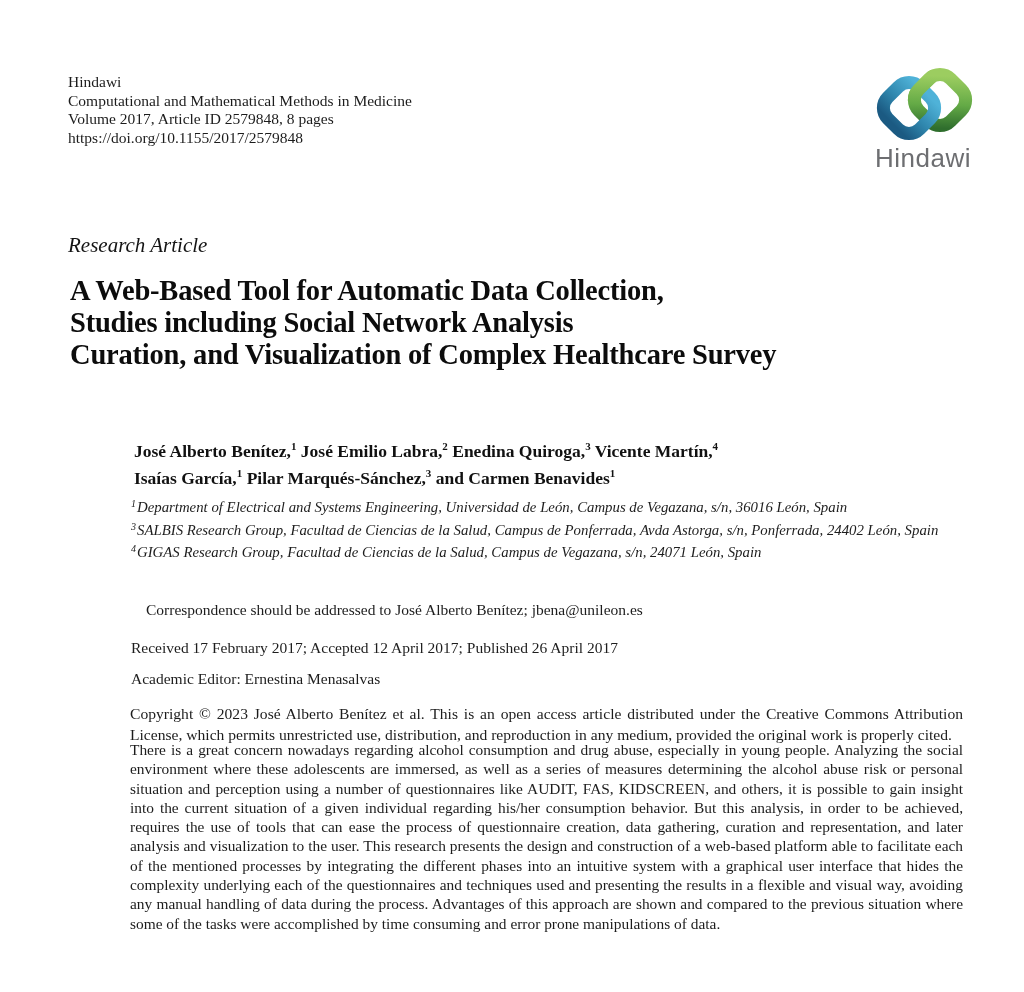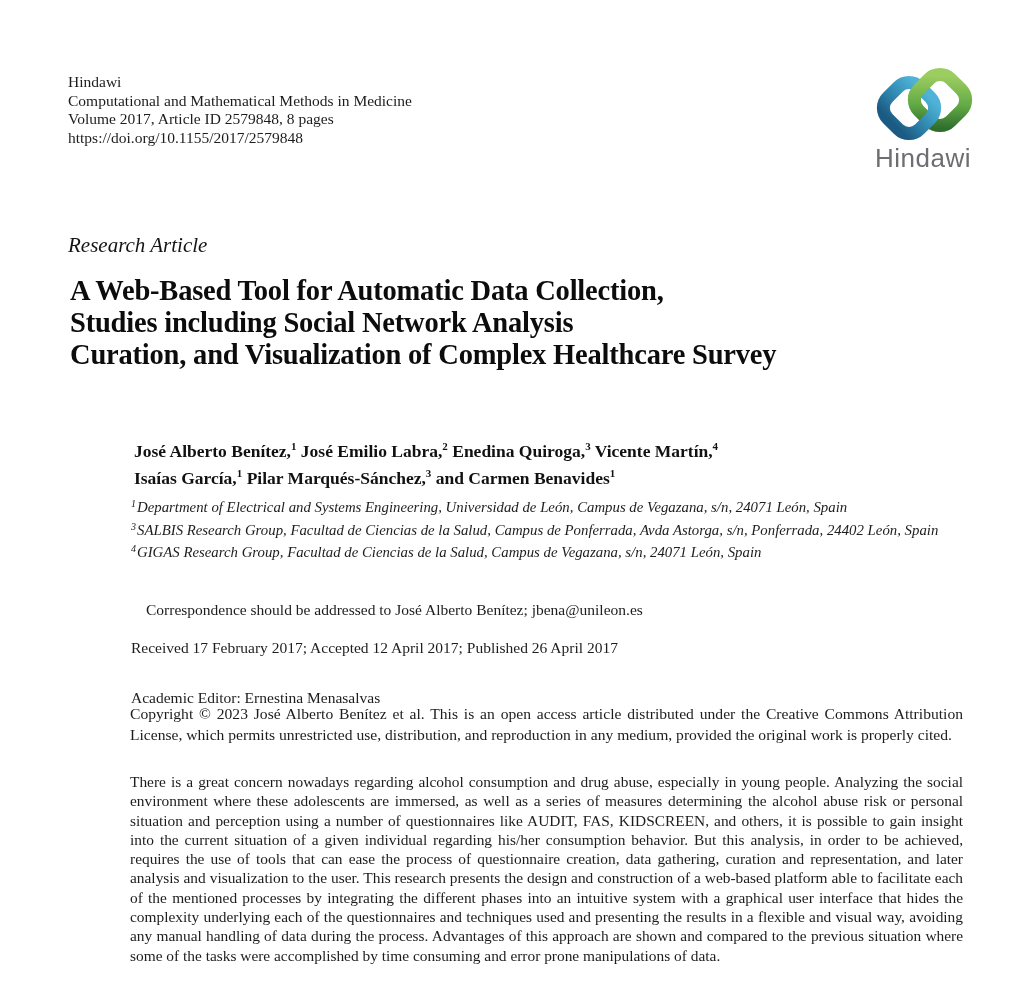--- a/index.html
+++ b/index.html
@@ -46,28 +46,28 @@
 
   .affiliations {
     position: absolute; left: 131px; top: 497px;
     font-style: italic; font-size: 14.8px; line-height: 21.5px; color: #1d1d1d;
   }
   .affiliations .sup { font-size: 10px; position: relative; top: -5px; margin-right: 1px; }
 
   .meta-line { position: absolute; left: 131px; font-size: 15.5px; line-height: 19px; color: #1d1d1d; }
   .correspondence { top: 600px; margin-left: 15px; }
   .history       { top: 638px; }
-  .editor        { top: 688px; text-align: right; }
+  .editor        { top: 669px; text-align: right; }
 
   .copyright {
     position: absolute; left: 130px; top: 704px; width: 833px; margin: 0;
     font-size: 15.6px; line-height: 20.8px; text-align: justify; color: #1c1c1c;
   }
   .abstract {
-    position: absolute; left: 130px; top: 772px; width: 833px; margin: 0;
+    position: absolute; left: 130px; top: 740px; width: 833px; margin: 0;
     font-size: 15.4px; line-height: 19.3px; text-align: justify; color: #1c1c1c;
   }
 </style>
 </head>
 <body style="background: rgb(255, 255, 255);">
 
 <div class="masthead-text">
   <div>Hindawi</div>
   <div>Computational and Mathematical Methods in Medicine</div>
   <div>Volume 2017, Article ID 2579848, 8 pages</div>
@@ -107,21 +107,21 @@
     <div>Studies including Social Network Analysis</div>
     <div>Curation, and Visualization of Complex Healthcare Survey</div>
   </h1>
 
 <div class="authors">
     <div><span>José Alberto Benítez,</span><span class="sup">1</span><span> José Emilio Labra,</span><span class="sup">2</span><span> Enedina Quiroga,</span><span class="sup">3</span><span> Vicente Martín,</span><span class="sup">4</span></div>
     <div><span>Isaías García,</span><span class="sup">1</span><span> Pilar Marqués-Sánchez,</span><span class="sup">3</span><span> and Carmen Benavides</span><span class="sup">1</span></div>
   </div>
 
 <div class="affiliations">
-    <div><span class="sup">1</span><span>Department of Electrical and Systems Engineering, Universidad de León, Campus de Vegazana, s/n, 24071 León, Spain</span></div>
+    <div><span class="sup">1</span><span>Department of Electrical and Systems Engineering, Universidad de León, Campus de Vegazana, s/n, 36016 León, Spain</span></div>
     <div><span class="sup">3</span><span>SALBIS Research Group, Facultad de Ciencias de la Salud, Campus de Ponferrada, Avda Astorga, s/n, Ponferrada, 24402 León, Spain</span></div>
     <div><span class="sup">4</span><span>GIGAS Research Group, Facultad de Ciencias de la Salud, Campus de Vegazana, s/n, 24071 León, Spain</span></div>
   </div>
 
 <div class="meta-line correspondence">Correspondence should be addressed to José Alberto Benítez; jbena@unileon.es</div>
 <div class="meta-line history">Received 17 February 2017; Accepted 12 April 2017; Published 26 April 2017</div>
 <div class="meta-line editor">Academic Editor: Ernestina Menasalvas</div>
 
 <p class="copyright">Copyright © 2023 José Alberto Benítez et al. This is an open access article distributed under the Creative Commons Attribution License, which permits unrestricted use, distribution, and reproduction in any medium, provided the original work is properly cited.</p>
 

